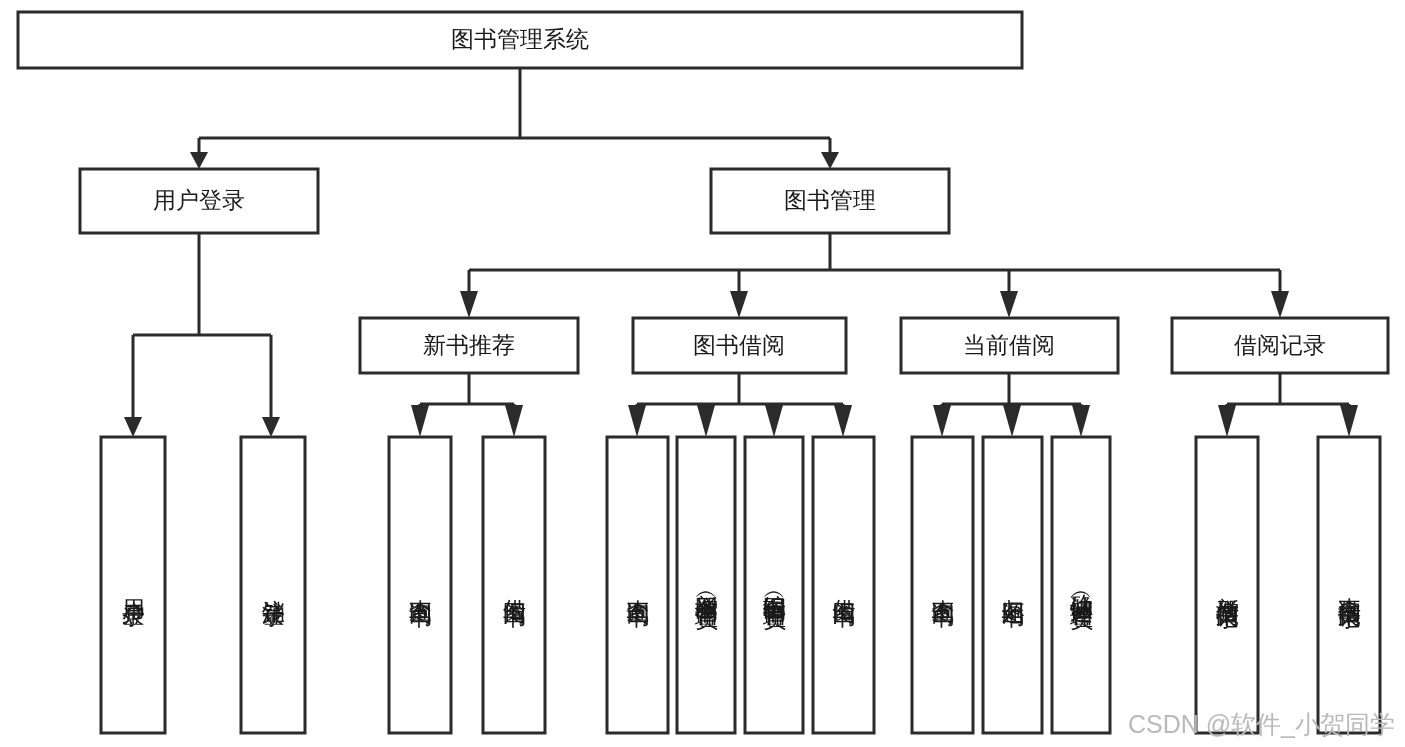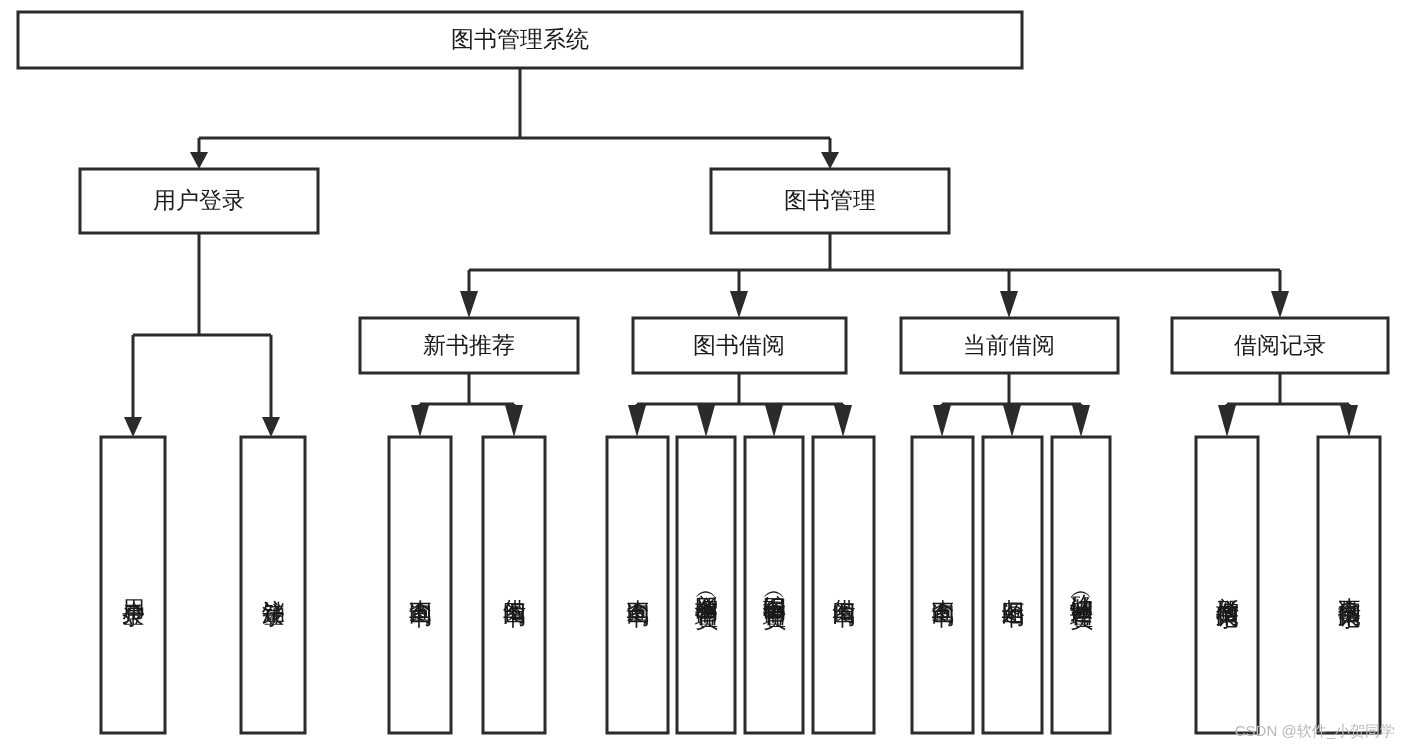--- a/index.html
+++ b/index.html
@@ -56,21 +56,21 @@
   }
   .arrow-head {
     fill: #2b2b2b;
     stroke: none;
   }
   .watermark {
     position: absolute;
     right: 10px;
     bottom: 6px;
     font-family: "Liberation Sans", "DejaVu Sans", sans-serif;
-    font-size: 15px;
+    font-size: 25px;
     color: #b9b9b9;
     white-space: nowrap;
     pointer-events: none;
   }
 </style>
 </head>
 <body>
 
 <svg id="diagram" viewBox="0 0 1405 747" xmlns="http://www.w3.org/2000/svg">
 

